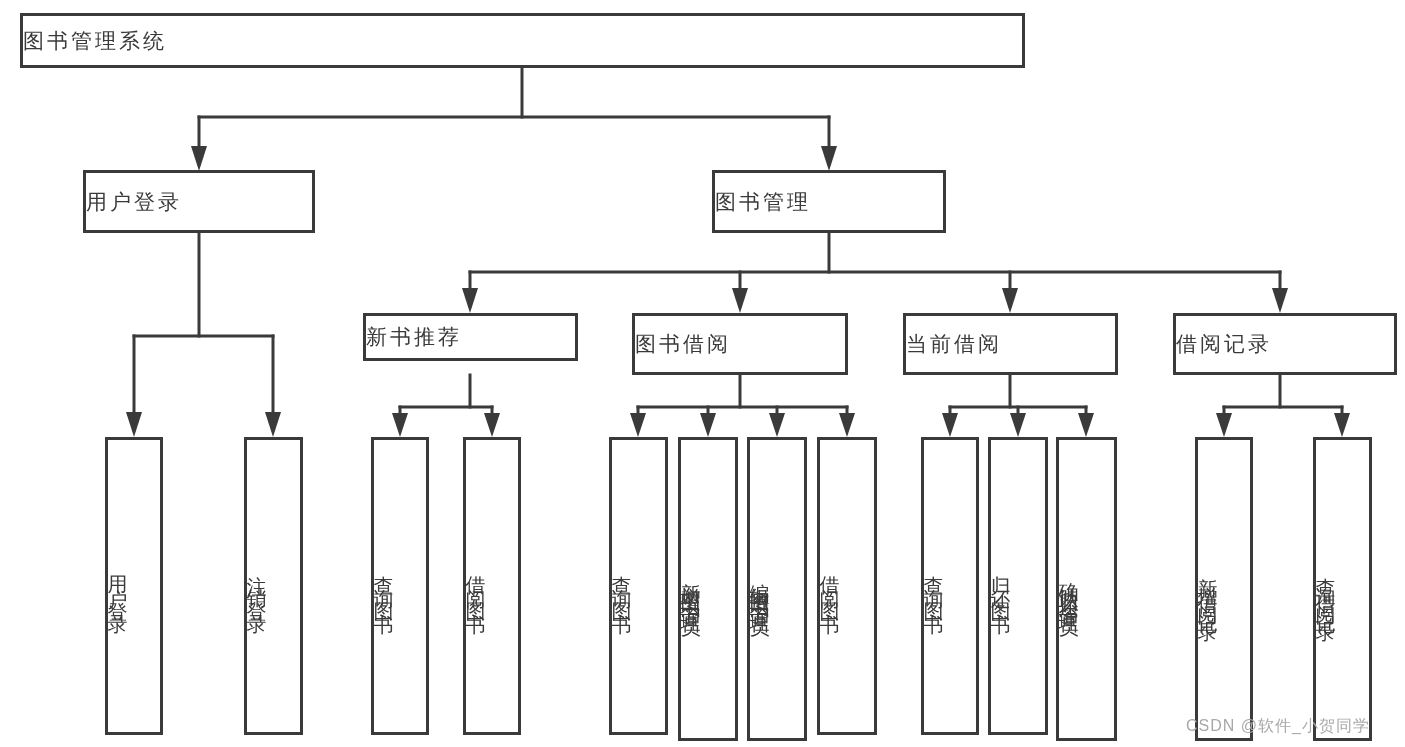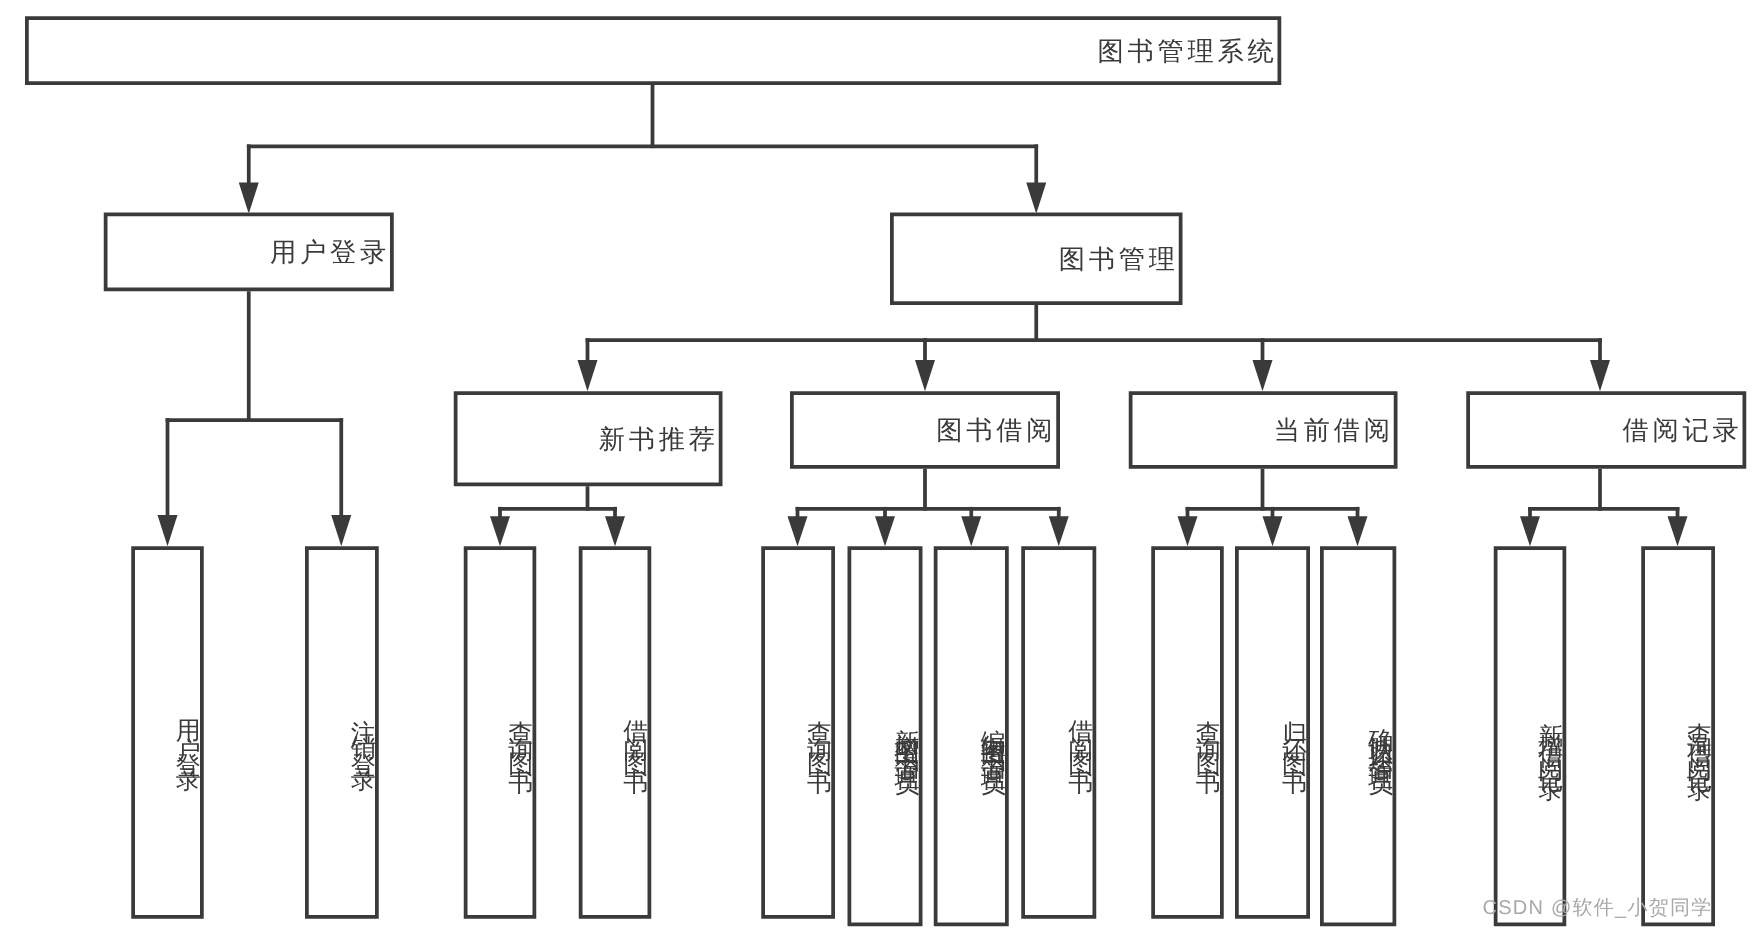--- a/index.html
+++ b/index.html
@@ -17,21 +17,21 @@
     overflow:hidden;
   }
   .connectors{position:absolute;left:0;top:0;width:1405px;height:747px;pointer-events:none;}
   .connectors line{stroke:var(--line);stroke-width:3;stroke-linecap:square;}
   .connectors polygon{fill:var(--line);}
   .box{
     position:absolute;
     box-sizing:border-box;
     border:3px solid var(--line);
     background:#ffffff;
-    display:flex;align-items:center;justify-content:flex-end;
+    display:flex;align-items:center;justify-content:flex-start;
     color:var(--text);
   }
   .hbox{font-size:21px;letter-spacing:3px;white-space:nowrap;}
   .vbox span{
     writing-mode:vertical-rl;
     text-orientation:mixed;
     font-size:20px;
     line-height:1;
   }
   .ls4 span{letter-spacing:13px;}
@@ -128,25 +128,25 @@
     </g>
   </svg>
 
   <div class="box hbox" style="left:20px;top:13px;width:1005px;height:55px">
     <span>图书管理系统</span>
   </div>
 
   <div class="box hbox" style="left:83px;top:170px;width:232px;height:63px">
     <span>用户登录</span>
   </div>
-  <div class="box hbox" style="left:712px;top:170px;width:234px;height:74px">
+  <div class="box hbox" style="left:712px;top:170px;width:234px;height:63px">
     <span>图书管理</span>
   </div>
 
-  <div class="box hbox" style="left:363px;top:313px;width:215px;height:76px">
+  <div class="box hbox" style="left:363px;top:313px;width:215px;height:48px">
     <span>新书推荐</span>
   </div>
   <div class="box hbox" style="left:903px;top:313px;width:215px;height:62px">
     <span>当前借阅</span>
   </div>
   <div class="box hbox" style="left:632px;top:313px;width:216px;height:62px">
     <span>图书借阅</span>
   </div>
   <div class="box hbox" style="left:1173px;top:313px;width:224px;height:62px">
     <span>借阅记录</span>

